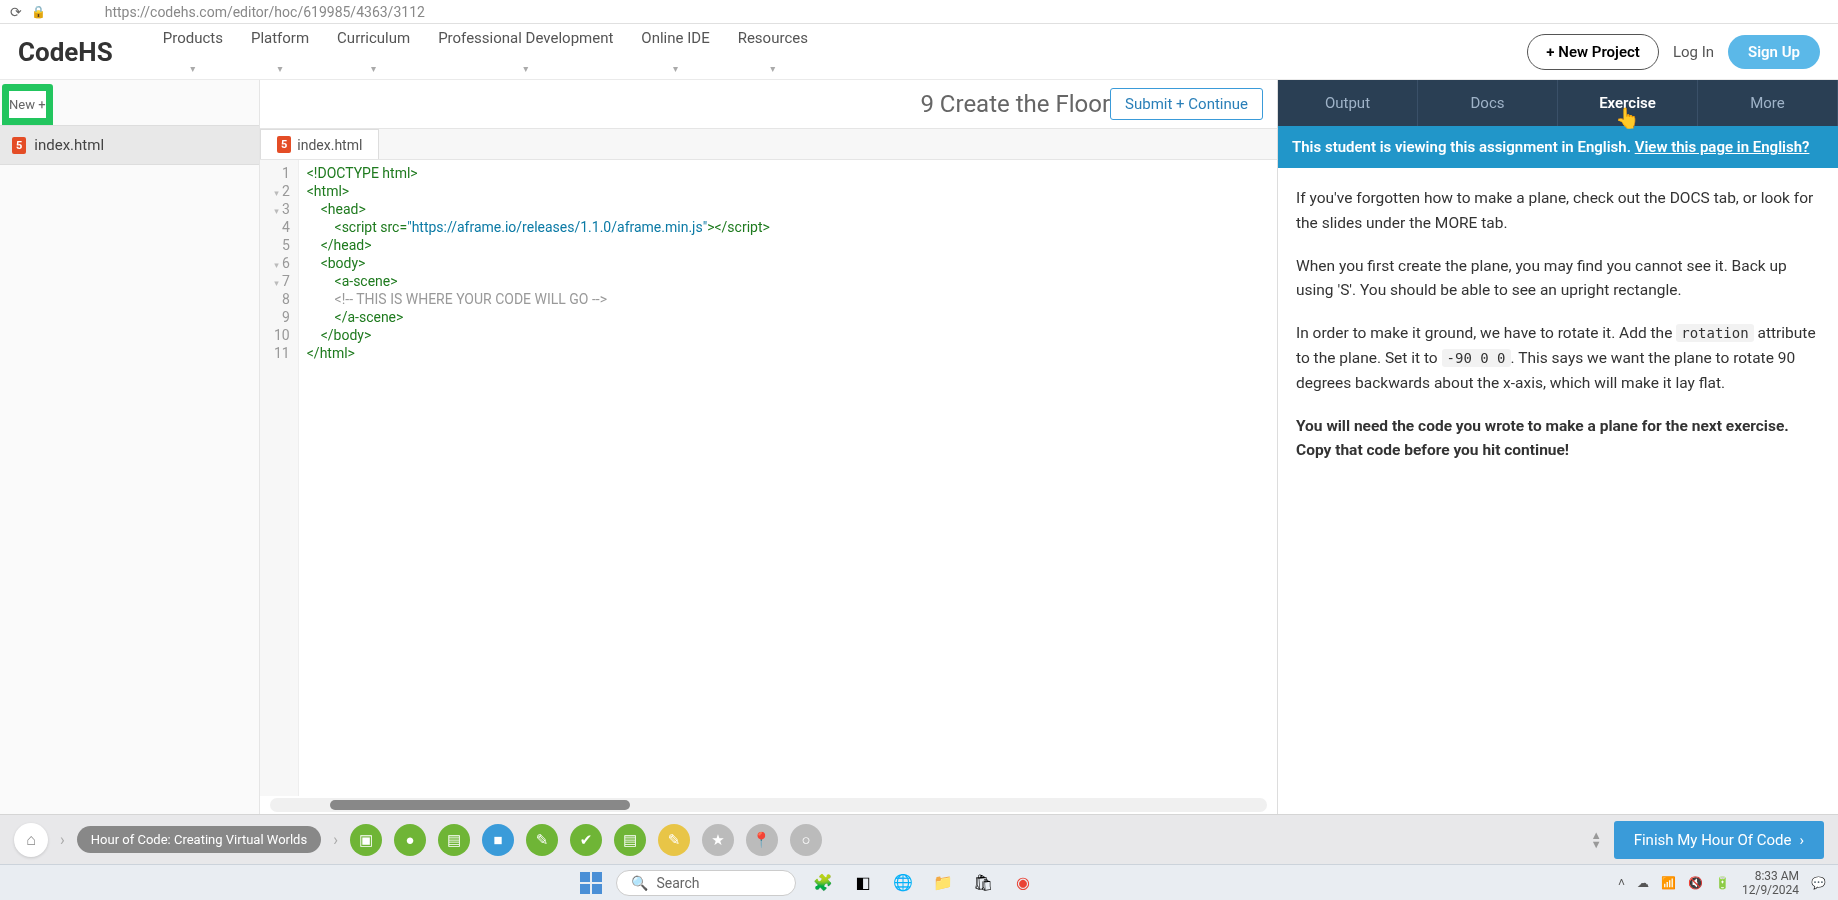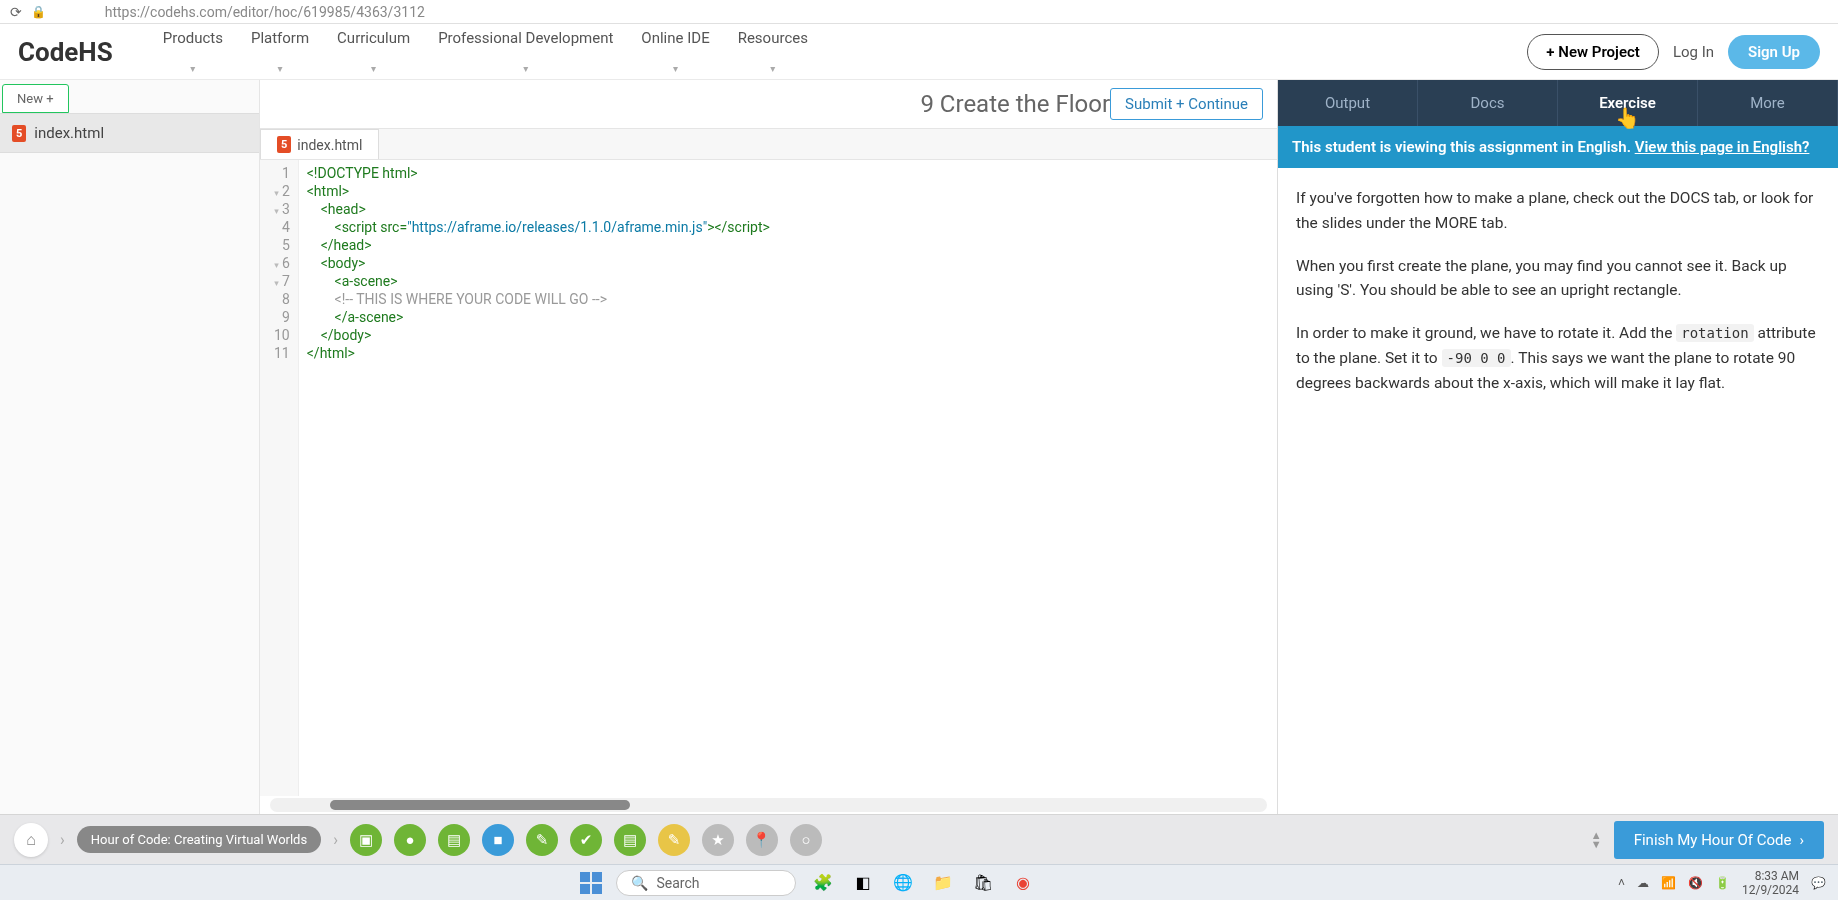--- a/index.html
+++ b/index.html
@@ -16,21 +16,21 @@
 .chev { font-size:10px; color:#aaa; }
 .nav-right { margin-left:auto; display:flex; align-items:center; gap:14px; }
 .btn-newproj { border:1.5px solid #555; border-radius:22px; padding:8px 18px; font-size:15px; font-weight:600; background:#fff; cursor:pointer; }
 .btn-login { font-size:15px; color:#555; cursor:pointer; }
 .btn-signup { background:#5bb8e8; color:#fff; border-radius:22px; padding:8px 20px; font-size:15px; font-weight:600; cursor:pointer; }
 
 .workspace { display:flex; height:calc(100% - 24px - 56px - 50px - 36px); }
 
 .leftcol { width:260px; background:#fafafa; border-right:1px solid #e5e5e5; display:flex; flex-direction:column; }
 .new-tab { display:flex; border-bottom:1px solid #ddd; }
-.new-tab-btn { padding:6px 14px; font-size:13px; color:#666; border:1px solid #22c55e; border-radius:3px 3px 0 0; background:#fff; margin:4px 0 0 2px; cursor:pointer; }
+.new-tab-btn { padding:6px 0; font-size:13px; color:#666; border:7px solid #22c55e; border-radius:3px 3px 0 0; background:#fff; margin:4px 0 0 2px; cursor:pointer; }
 .file-item { display:flex; align-items:center; gap:8px; padding:10px 12px; background:#e8e8e8; font-size:15px; color:#444; cursor:pointer; border-bottom:1px solid #ddd; }
 .html5-badge { background:#e44d26; color:#fff; font-size:11px; font-weight:700; padding:2px 4px; border-radius:2px; }
 
 .centercol { flex:1; display:flex; flex-direction:column; background:#fff; border-right:1px solid #ddd; min-width:0; }
 .center-header { display:flex; align-items:center; justify-content:flex-end; padding:8px 14px; border-bottom:1px solid #e5e5e5; }
 .lesson-title { font-size:24px; color:#666; font-weight:400; }
 .submit-btn { border:1.5px solid #3a9bd9; color:#2a7fb8; padding:6px 14px; font-size:15px; border-radius:3px; background:#fff; cursor:pointer; }
 .file-tab-row { display:flex; border-bottom:1px solid #e5e5e5; background:#f7f7f7; }
 .file-tab { display:flex; align-items:center; gap:6px; padding:6px 16px; background:#fff; border:1px solid #ddd; border-bottom:none; font-size:14px; color:#555; }
 .editor { flex:1; display:flex; font-family:Menlo,Consolas,monospace; font-size:14px; overflow:auto; background:#fff; }
@@ -175,20 +175,21 @@
       </div>
     <div class="banner">
       <span>This student is viewing this assignment in English. </span><span class="link">View this page in English?</span>
     </div>
     <div class="instructions">
       <p>If you've forgotten how to make a plane, check out the DOCS tab, or look for the slides under the MORE tab.</p>
       <p>When you first create the plane, you may find you cannot see it. Back up using 'S'. You should be able to see an upright rectangle.</p>
       <p>
         <span>In order to make it ground, we have to rotate it. Add the </span><span class="mono">rotation</span><span> attribute to the plane. Set it to </span><span class="mono">-90 0 0</span><span>. This says we want the plane to rotate 90 degrees backwards about the x-axis, which will make it lay flat.</span>
       </p>
+      <p><strong>You will need the code you wrote to make a plane for the next exercise. Copy that code before you hit continue!</strong></p>
     </div>
   </div>
 
 </div>
 
 <div class="footer">
   <div class="home-circ">⌂</div>
   <span style="color:#aaa">›</span>
   <div class="breadcrumb-pill">Hour of Code: Creating Virtual Worlds</div>
   <span style="color:#aaa">›</span>

